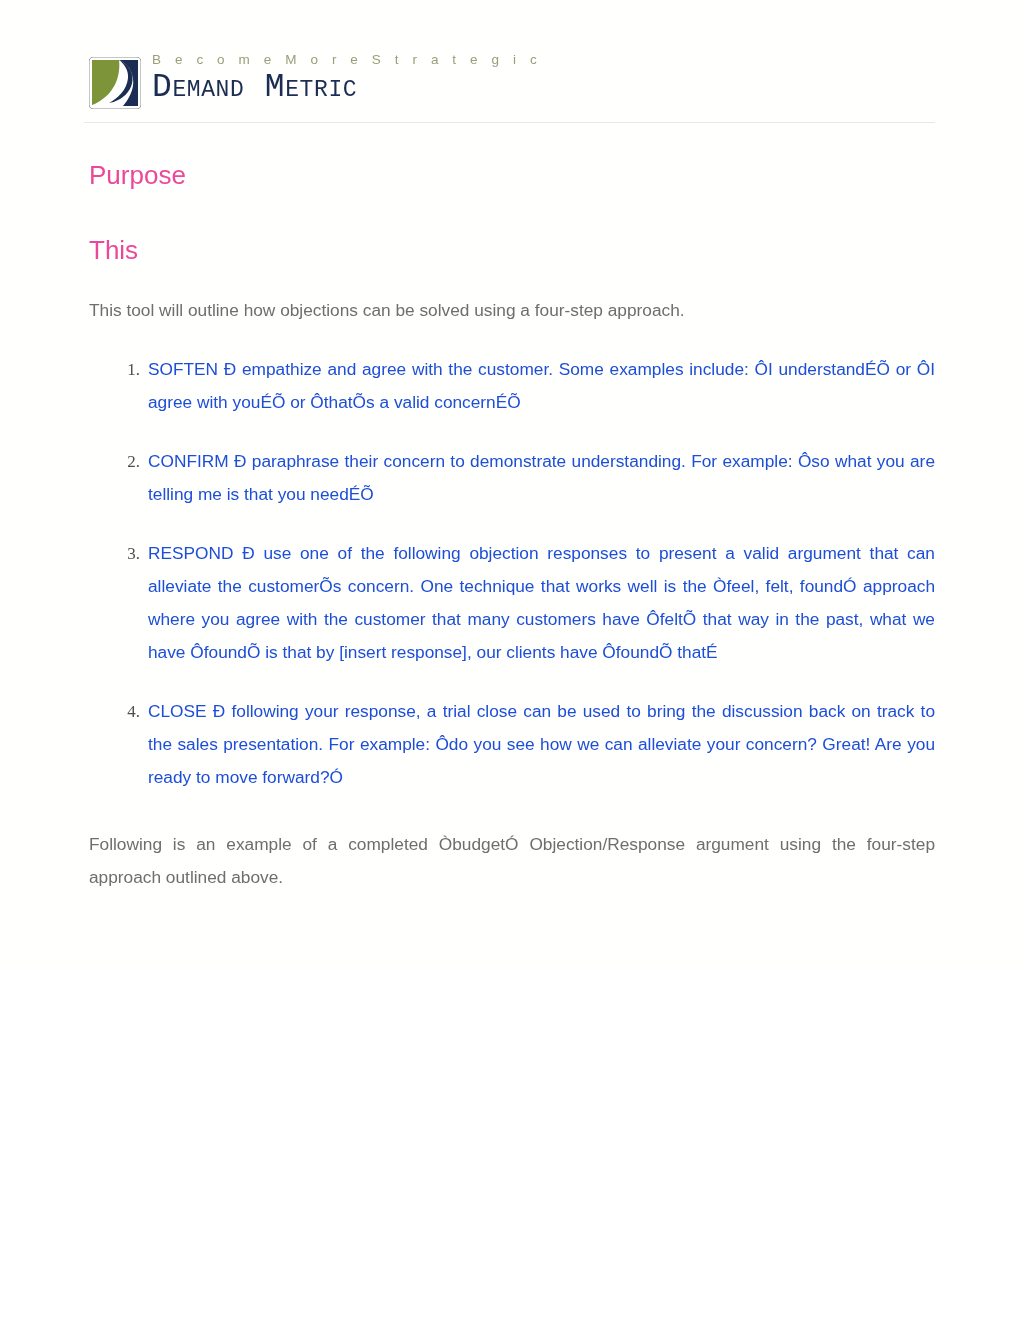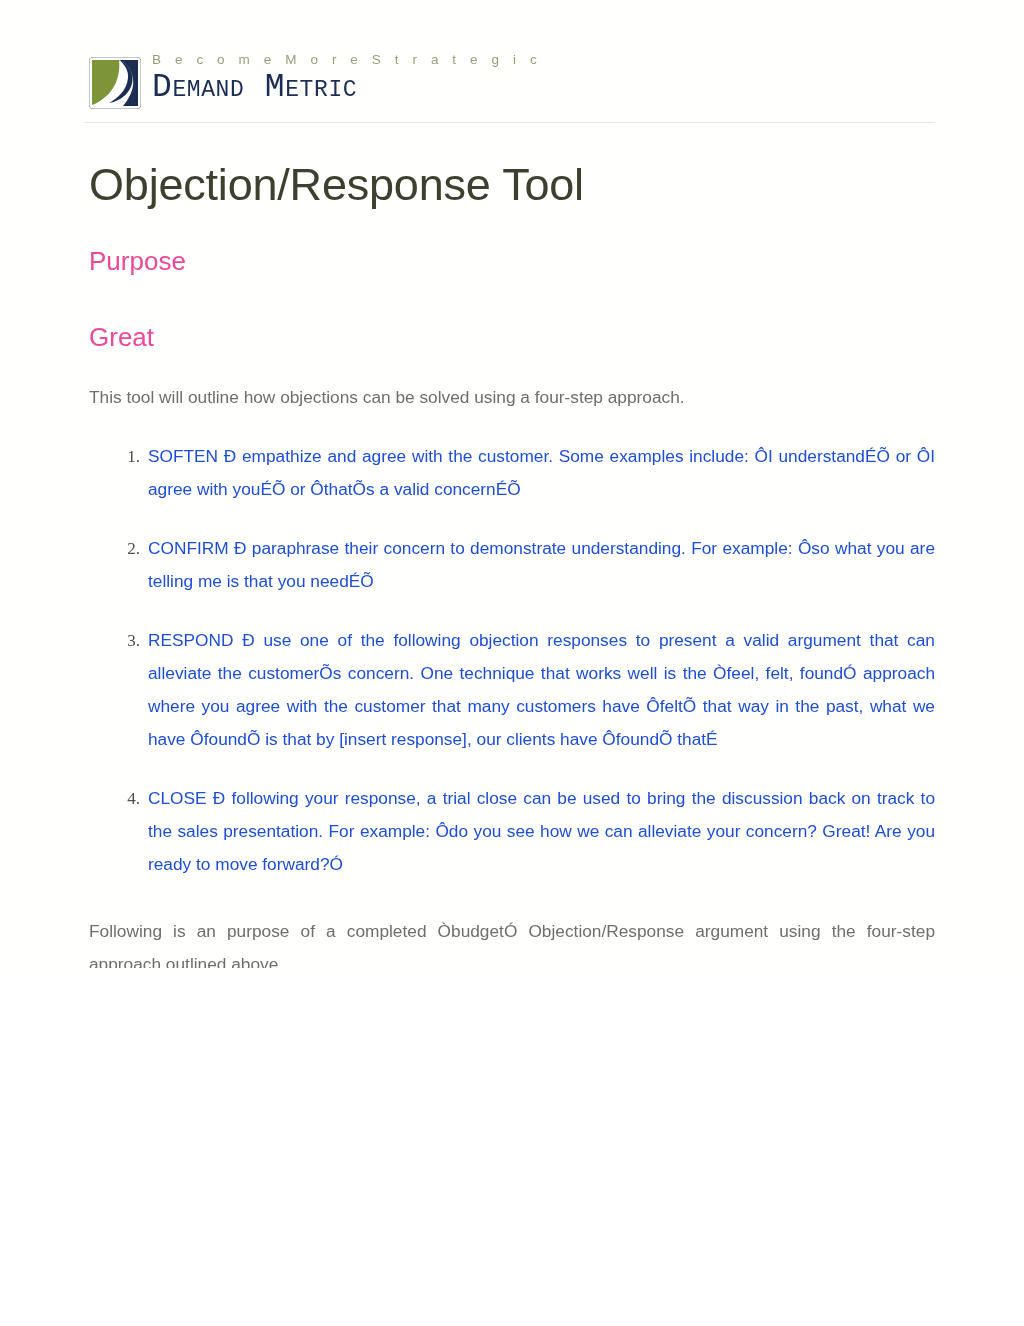--- a/index.html
+++ b/index.html
@@ -184,25 +184,24 @@
         <div class="tagline">B e c o m e   M o r e   S t r a t e g i c</div>
         <div class="wordmark">Demand Metric</div>
       </div>
 
     </div>
   </div>
   <div class="header-rule"></div>
 
   <div class="doc">
 
-    <h1 class="doc-title">Objection/Response Tool</h1>
 
     <h2 class="section-heading">Purpose</h2>
 
-    <h2 class="section-heading spaced-top">Great</h2>
+    <h2 class="section-heading spaced-top">This</h2>
     <p class="body-text nojustify">This tool will outline how objections can be solved using a four-step approach.</p>
 
     <ol class="steps">
       <li>
         <span class="step-num">1.</span>
         <span class="step-text">SOFTEN Ð empathize and agree with the customer.  Some examples include:  ÔI understandÉÕ or ÔI agree with youÉÕ or ÔthatÕs a valid concernÉÕ</span>
       </li>
       <li>
         <span class="step-num">2.</span>
         <span class="step-text">CONFIRM Ð paraphrase their concern to demonstrate understanding.  For example:  Ôso what you are telling me is that you needÉÕ</span>
@@ -211,17 +210,17 @@
         <span class="step-num">3.</span>
         <span class="step-text">RESPOND Ð use one of the following objection responses to present a valid argument that can alleviate the customerÕs concern.  One technique that works well is the Òfeel, felt, foundÓ approach where you agree with the customer that many customers have ÔfeltÕ that way in the past, what we have ÔfoundÕ is that by [insert response], our clients have ÔfoundÕ thatÉ</span>
       </li>
       <li>
         <span class="step-num">4.</span>
         <span class="step-text">CLOSE Ð following your response, a trial close can be used to bring the discussion back on track to the sales presentation.  For example:  Ôdo you see how we can alleviate your concern?  Great!  Are you ready to move forward?Ó</span>
       </li>
     </ol>
 
     <div class="trailing-block">
-      <p class="body-text">Following is an purpose of a completed ÒbudgetÓ Objection/Response argument using the four-step approach outlined above.</p>
+      <p class="body-text">Following is an example of a completed ÒbudgetÓ Objection/Response argument using the four-step approach outlined above.</p>
     </div>
 
   </div>
 </div>
 
 </body></html>

